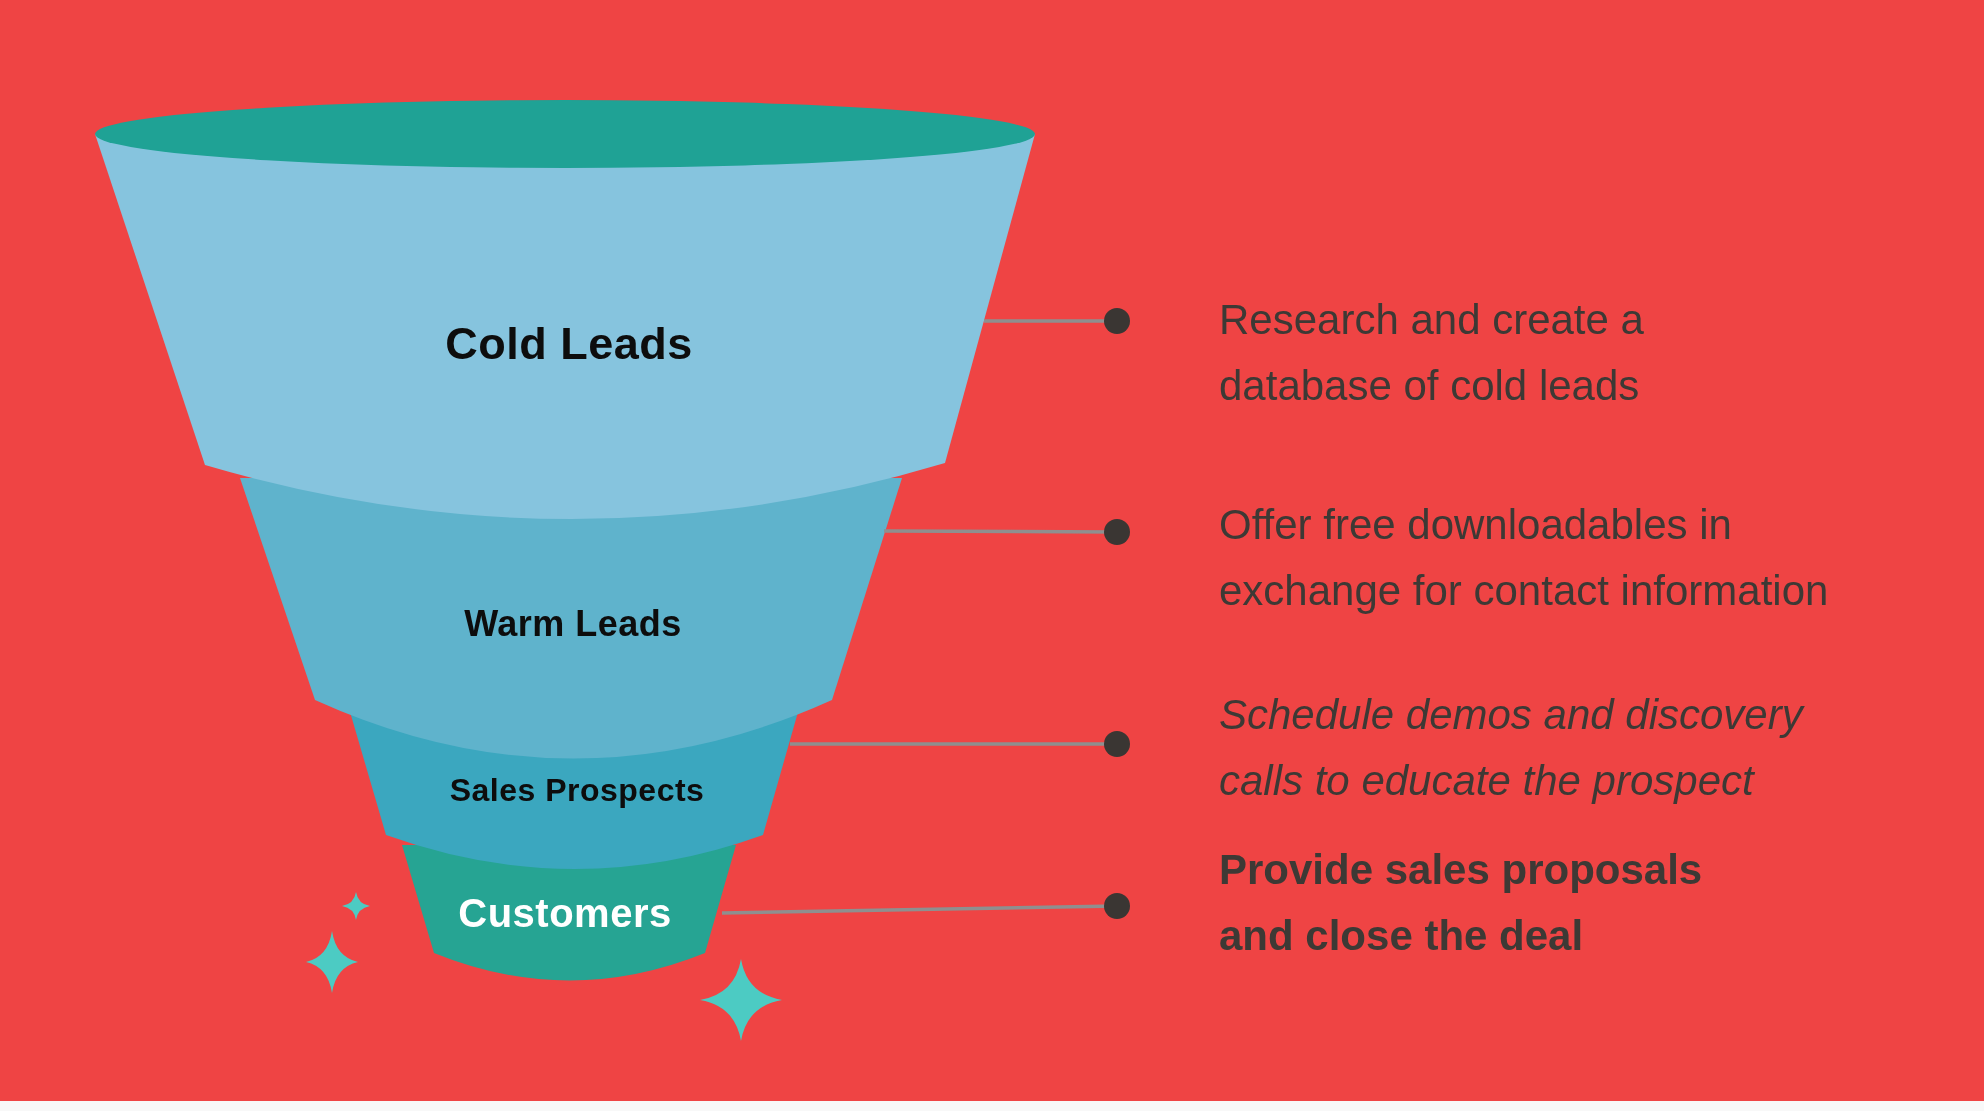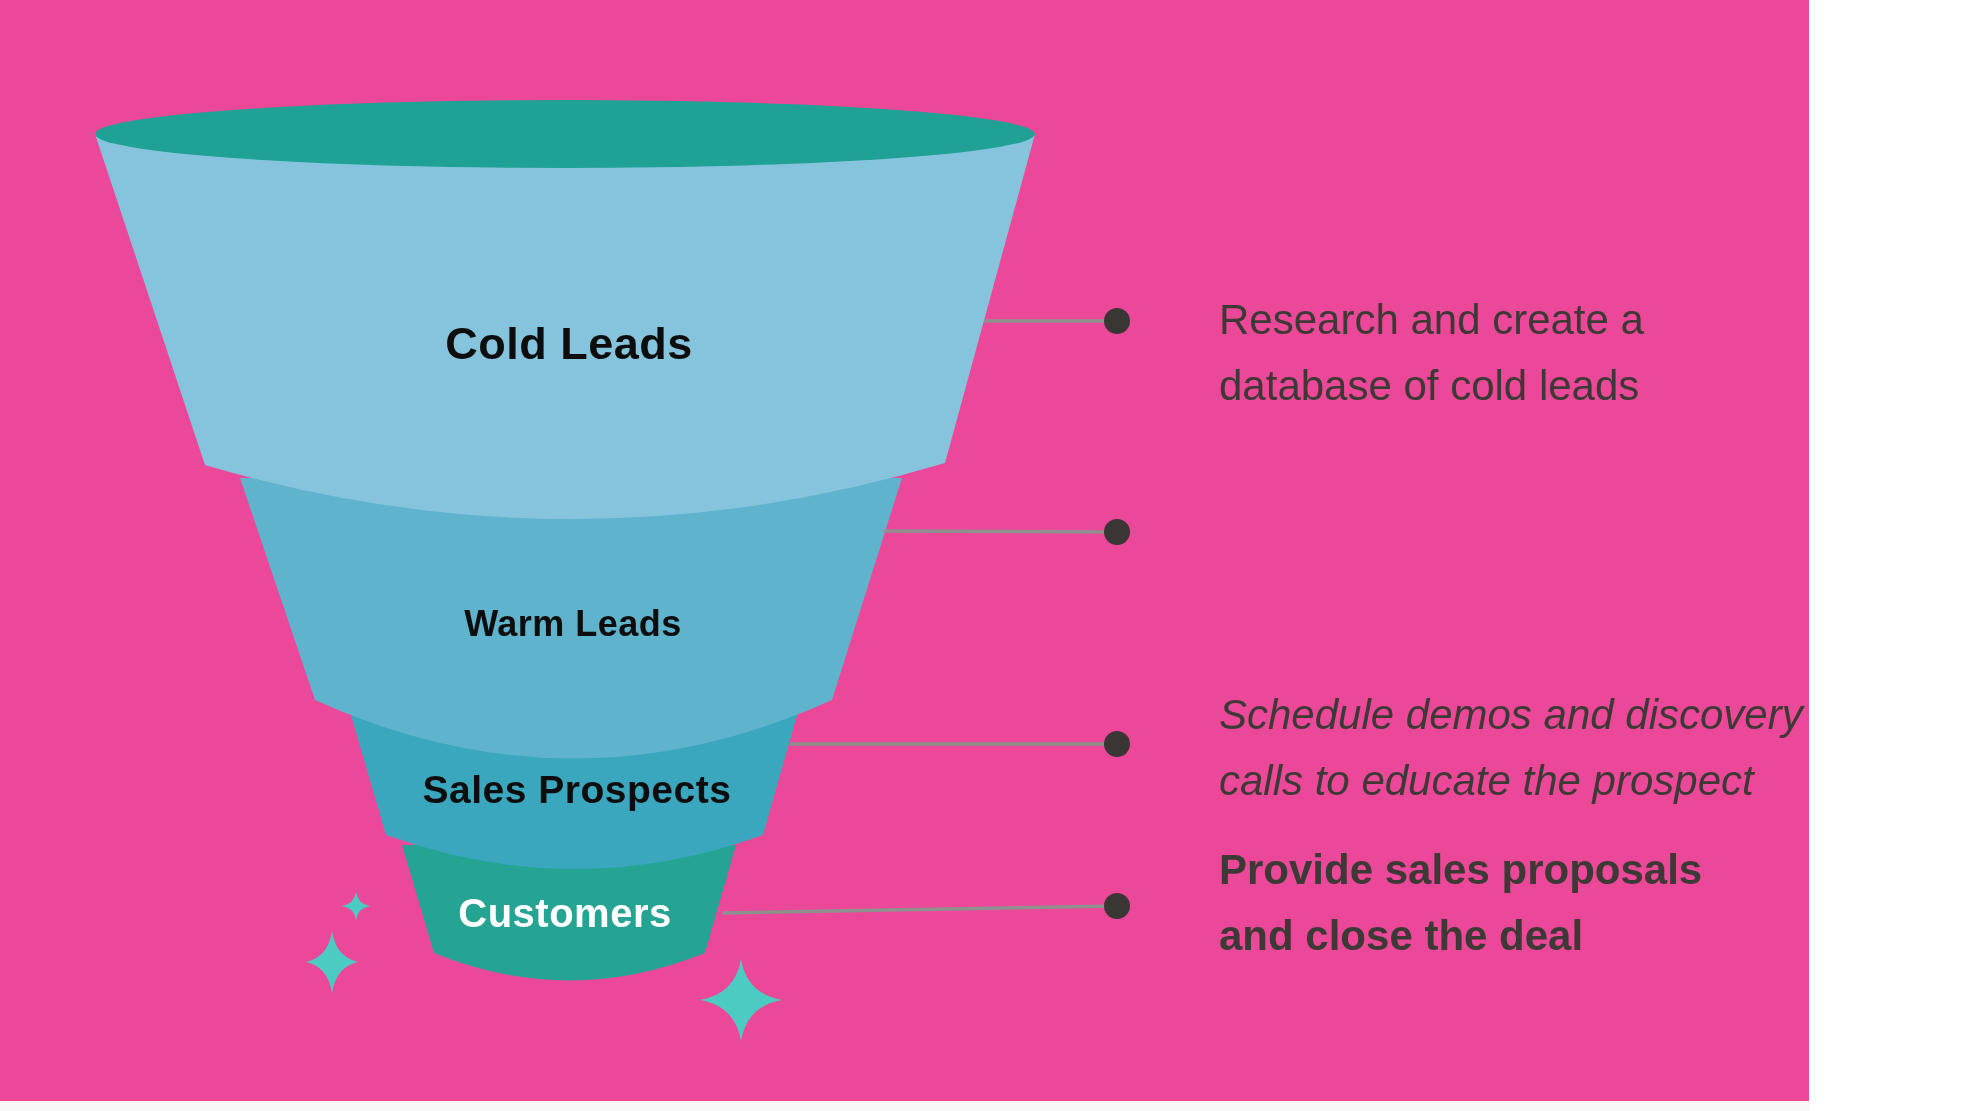--- a/index.html
+++ b/index.html
@@ -1,39 +1,39 @@
 <!DOCTYPE html>
 <html><head>
 <meta charset="utf-8">
 <style>
   html, body { margin: 0; padding: 0; background: #ffffff; }
   #stage {
     position: relative;
-    width: 1809px;
+    width: 1984px;
     height: 1111px;
     overflow: hidden;
-    background: #ec4899;
+    background: #ef4444;
     font-family: "Liberation Sans", sans-serif;
   }
   #funnel-svg {
     position: absolute;
     left: 0; top: 0;
     width: 1984px; height: 1111px;
   }
   .stage-label {
     position: absolute;
     transform: translate(-50%, -50%);
     font-weight: 600;
     color: #0d0d0d;
     white-space: nowrap;
     letter-spacing: 0.5px;
   }
   .stage-label.l1 { left: 569px; top: 344px; font-size: 45px; }
   .stage-label.l2 { left: 573px; top: 624px; font-size: 36px; }
-  .stage-label.l3 { left: 577px; top: 790px; font-size: 39px; }
+  .stage-label.l3 { left: 577px; top: 790px; font-size: 32px; }
   .stage-label.l4 { left: 565px; top: 913px; font-size: 40px; color: #ffffff; }
   .description {
     position: absolute;
     left: 1212px;
     width: 720px;
     font-size: 42px;
     line-height: 66px;
     font-weight: 500;
     color: #3d3935;
     white-space: pre-line;
@@ -82,19 +82,21 @@
     <path d="M741,959 Q747,994 782,1000 Q747,1006 741,1041 Q735,1006 700,1000 Q735,994 741,959 Z" fill="#4CCBC3"></path>
   </svg>
 
   <div class="stage-label l1">Cold Leads</div>
   <div class="stage-label l2">Warm Leads</div>
   <div class="stage-label l3">Sales Prospects</div>
   <div class="stage-label l4">Customers</div>
 
   <div class="description d1">Research and create a
 database of cold leads</div>
+  <div class="description d2">Offer free downloadables in
+exchange for contact information</div>
   <div class="description d3">Schedule demos and discovery
 calls to educate the prospect</div>
   <div class="description d4">Provide sales proposals
 and close the deal</div>
 
   <div class="footer-strip"></div>
 </div>
 
 </body></html>

